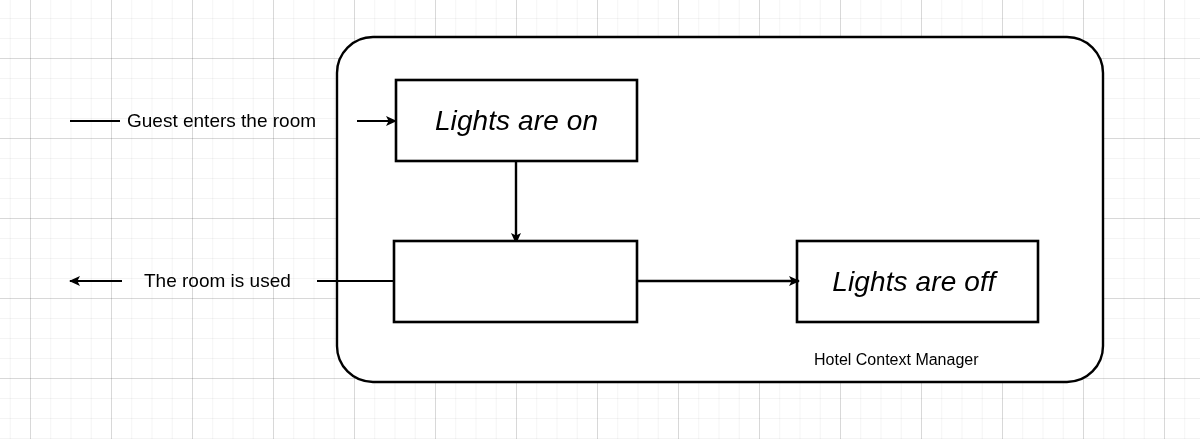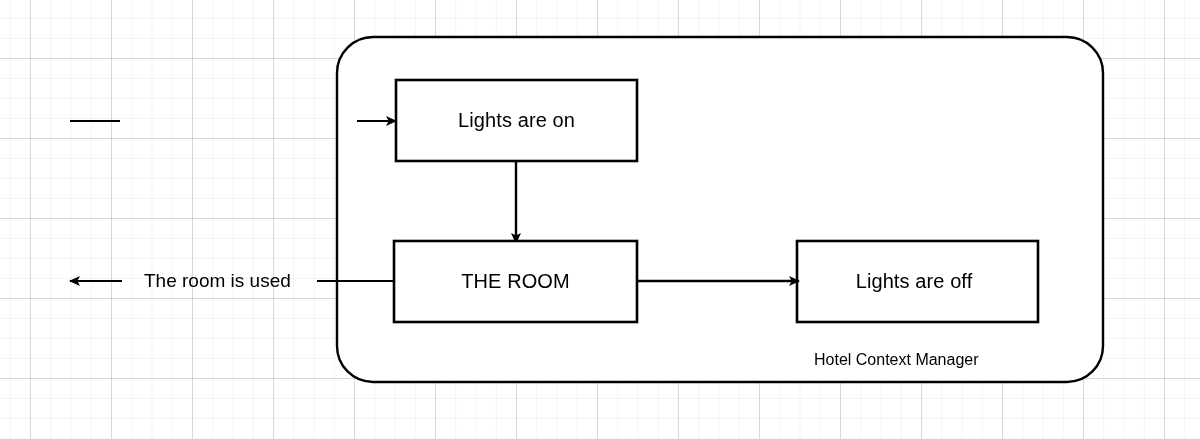--- a/index.html
+++ b/index.html
@@ -37,25 +37,26 @@
     top: 0;
     width: 1200px;
     height: 439px;
   }
   .node-label {
     position: absolute;
     display: flex;
     align-items: center;
     justify-content: center;
     font-family: "Liberation Sans", sans-serif;
-    font-size: 20px;
+    font-size: 28px;
     color: #000000;
     letter-spacing: 0.1px;
     white-space: nowrap;
     pointer-events: none;
+    font-style: italic;
   }
   .edge-label {
     position: absolute;
     font-family: "Liberation Sans", sans-serif;
     font-size: 19px;
     color: #000000;
     background: transparent;
     white-space: nowrap;
     line-height: 1;
   }
@@ -102,22 +103,22 @@
 
     <line x1="637" y1="281" x2="799" y2="281" stroke="#000000" stroke-width="2.4" marker-end="url(#arrow-right)"></line>
 
     <line x1="394" y1="281" x2="317" y2="281" stroke="#000000" stroke-width="2"></line>
 
     <line x1="122" y1="281" x2="70" y2="281" stroke="#000000" stroke-width="2" marker-end="url(#arrow-left)"></line>
   </svg>
 
   <div class="node-label" style="left:396px; top:80px; width:241px; height:81px;">Lights are on</div>
 
-  <div class="node-label" style="left:394px; top:241px; width:243px; height:81px;">THE ROOM</div>
 
   <div class="node-label" style="left:797px; top:241px; width:234px; height:81px;">Lights are off</div>
 
+  <div class="edge-label" style="left:127px; top:111px;">Guest enters the room</div>
 
   <div class="edge-label" style="left:144px; top:271px;">The room is used</div>
 
   <div class="container-label" style="left:814px; top:352px;">Hotel Context Manager</div>
 
 </div>
 
 </body></html>

